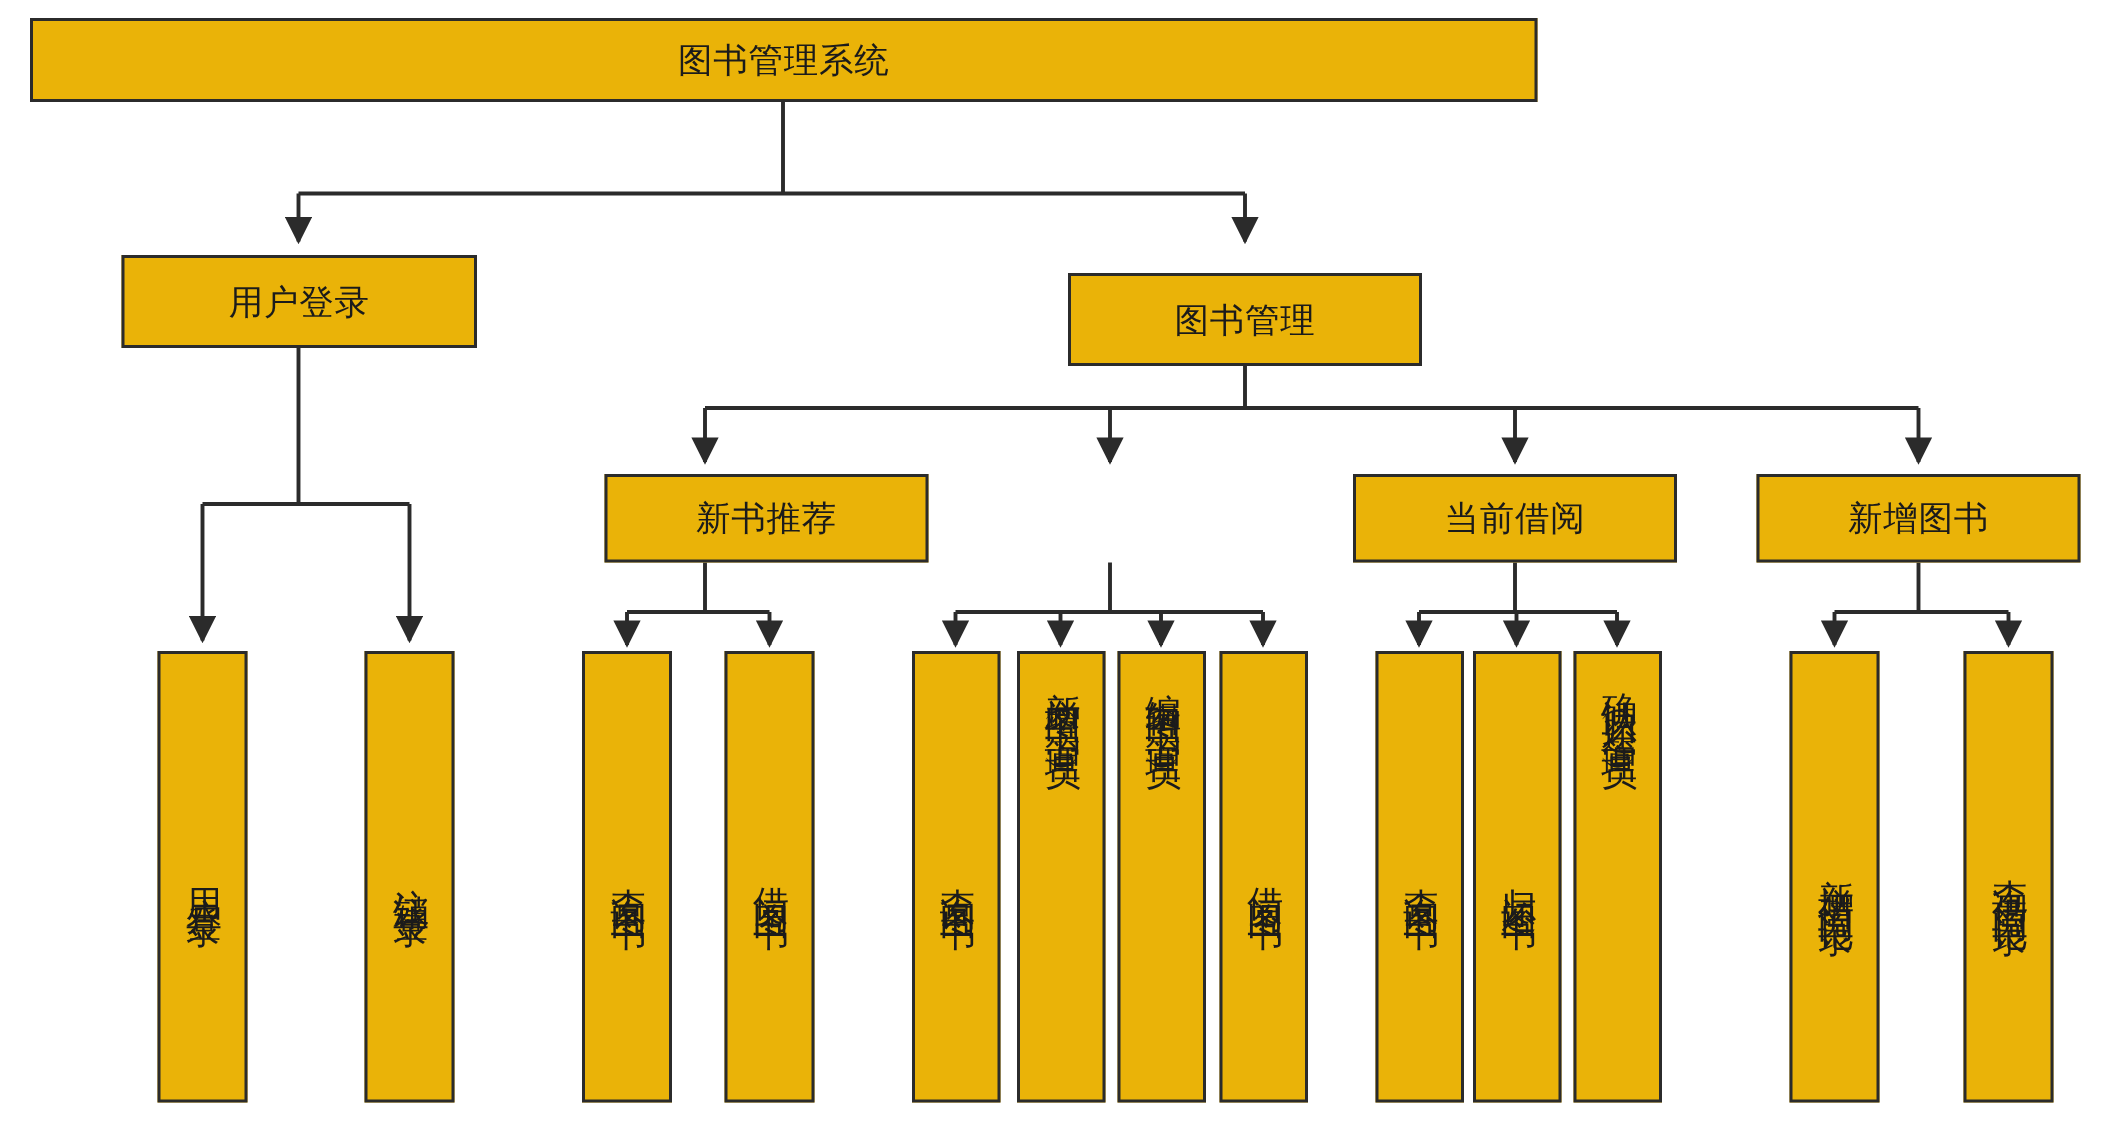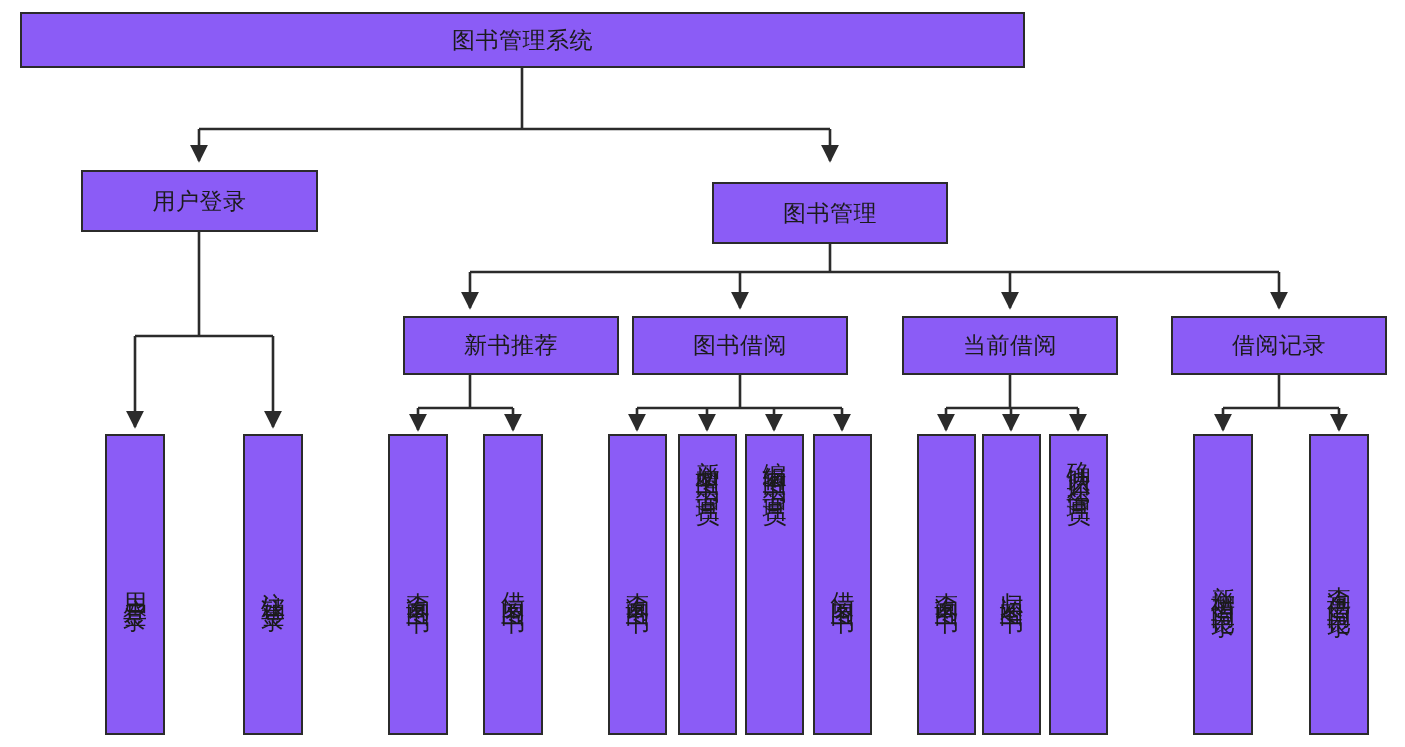--- a/index.html
+++ b/index.html
@@ -16,21 +16,21 @@
   }
   #diagram-root {
     position: relative;
     width: 1405px;
     height: 747px;
     background: #ffffff;
   }
   .node {
     position: absolute;
     box-sizing: border-box;
-    background: #8b5cf6;
+    background: #eab308;
     border: 2.5px solid #2b2b2b;
     display: flex;
     align-items: center;
     justify-content: center;
   }
   .node-label {
     color: #1b1b1b;
     font-size: 23px;
     line-height: 1.15;
     letter-spacing: 0.5px;
@@ -140,30 +140,27 @@
   </div>
 
   <div class="node" style="left:712px; top:170px; width:236px; height:62px;margin-top:12px;">
     <span class="node-label">图书管理</span>
   </div>
 
   <div class="node" style="left:362px; top:316px; width:216px; height:59px;margin-left:41px;">
     <span class="node-label">新书推荐</span>
   </div>
 
-  <div class="node" style="left:632px; top:316px; width:216px; height:59px;">
-    <span class="node-label">图书借阅</span>
-  </div>
 
   <div class="node" style="left:902px; top:316px; width:216px; height:59px;">
     <span class="node-label">当前借阅</span>
   </div>
 
   <div class="node" style="left:1171px; top:316px; width:216px; height:59px;">
-    <span class="node-label">借阅记录</span>
+    <span class="node-label">新增图书</span>
   </div>
 
   <div class="node vertical centered" style="left:105px; top:434px; width:60px; height:301px;">
     <span class="node-label">用户登录</span>
   </div>
   <div class="node vertical centered" style="left:243px; top:434px; width:60px; height:301px;">
     <span class="node-label">注销登录</span>
   </div>
 
   <div class="node vertical centered" style="left:388px; top:434px; width:60px; height:301px;">

